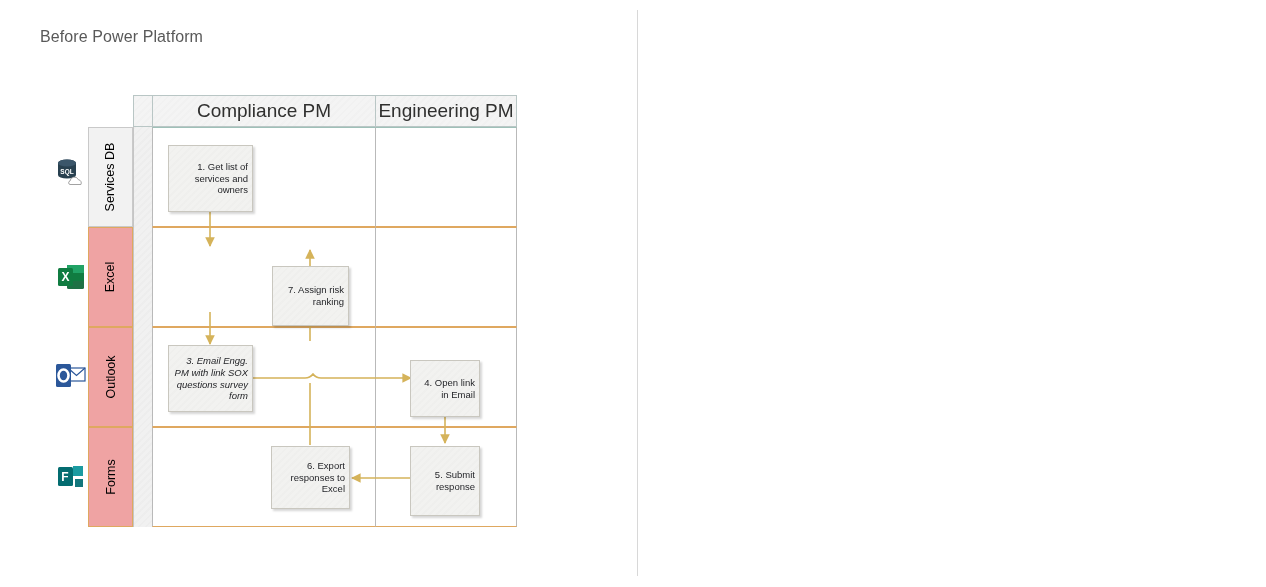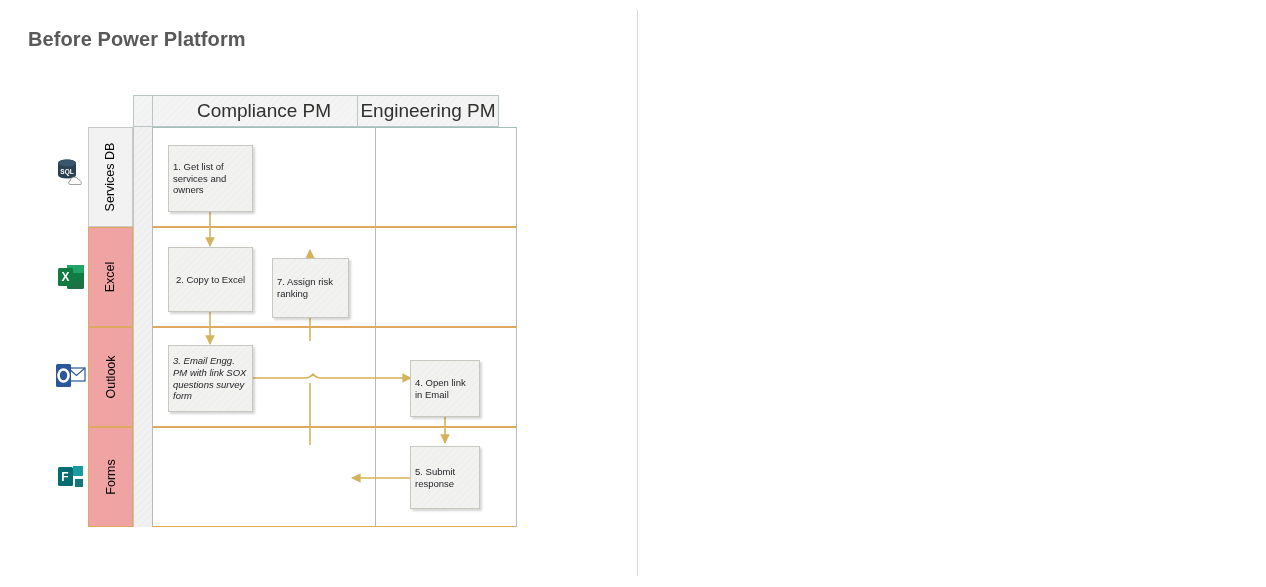--- a/index.html
+++ b/index.html
@@ -14,24 +14,25 @@
   #panel-before{left:0;width:638px;}
   #panel-after{left:640px;width:626px;}
 
   .divider{
     position:absolute;left:637px;top:10px;width:1px;height:566px;
     background:#d8d8d8;
   }
 
   .title{
     position:absolute;
-    font-size:20px;
-    font-weight:700;
+    font-size:16px;
+    font-weight:400;
     letter-spacing:.1px;
     white-space:nowrap;
+    margin-left:12px;
   }
   #title-before{left:28px;top:28px;color:#595959;}
 
   
   .hdr{
     position:absolute;
     background:#f4f4f4;
     border:1px solid #b9c6c5;
     box-sizing:border-box;
     display:flex;align-items:center;justify-content:center;
@@ -72,21 +73,21 @@
   }
 
   
   .node{
     position:absolute;
     box-sizing:border-box;
     background:#f2f2f0;
     border:1px solid #c9c7bf;
     box-shadow:1.5px 1.5px 2px rgba(0,0,0,0.16);
     display:flex;align-items:center;justify-content:center;
-    text-align:left;
+    text-align:right;
     color:#25262a;
     padding:2px 4px;
     background-image:repeating-linear-gradient(135deg,rgba(0,0,0,0.012) 0 2px,rgba(0,0,0,0) 2px 5px);
   }
   .node.small{font-size:9.5px;line-height:1.25;}
 
   svg.wires{position:absolute;left:0;top:0;overflow:visible;pointer-events:none;}
 
   
   .icn{position:absolute;}
@@ -95,21 +96,21 @@
 <body>
 
 <div class="panel" id="panel-before">
 
   <div class="title" id="title-before">Before Power Platform</div>
 
   <div class="hdr narrow" style="left:133px;top:95px;width:20px;height:32px;"></div>
   <div class="hdr" style="left:152px;top:95px;width:224px;height:32px;">
     <span>Compliance PM</span>
   </div>
-  <div class="hdr" style="left:357px;top:95px;width:142px;height:32px;">
+  <div class="hdr" style="left:375px;top:95px;width:142px;height:32px;">
     <span>Engineering PM</span>
   </div>
 
   <div class="lane" style="left:88px;top:127px;width:45px;height:100px;background:#f2f2f2;border:1px solid #c9c9c9;">
     <span>Services DB</span>
   </div>
   <div class="lane" style="left:88px;top:227px;width:45px;height:100px;background:#efa3a3;border:1px solid #dfa860;">
     <span>Excel</span>
   </div>
   <div class="lane" style="left:88px;top:327px;width:45px;height:100px;background:#efa3a3;border:1px solid #dfa860;">
@@ -143,33 +144,33 @@
       <path d="M252,378 L305,378 Q310,378 313,374 Q316,378 321,378 L411,378" marker-end="url(#ah-b)"></path>
       <path d="M310,445 L310,383"></path>
       <path d="M445,409 L445,443" marker-end="url(#ah-b)"></path>
       <path d="M410,478 L352,478" marker-end="url(#ah-b)"></path>
     </g>
   </svg>
 
   <div class="node small" style="left:168px;top:145px;width:85px;height:67px;">
     <span>1. Get list of services and owners</span>
   </div>
-  <div class="node small" style="left:168px;top:247px;width:85px;height:65px;">
-    <span>2. Copy to Excel</span>
-  </div>
-  <div class="node small" style="left:272px;top:258px;width:77px;height:60px;">
+  <div class="node small" style="left:272px;top:266px;width:77px;height:60px;">
     <span>7. Assign risk ranking</span>
   </div>
   <div class="node small" style="left:168px;top:345px;width:85px;height:67px;font-style:italic;">
     <span>3. Email Engg. PM with link SOX questions survey form</span>
   </div>
   <div class="node small" style="left:410px;top:350px;width:70px;height:57px;margin-top:10px;">
     <span>4. Open link in Email</span>
   </div>
-  <div class="node small" style="left:410px;top:446px;width:70px;height:63px;">
+  <div class="node small" style="left:271px;top:446px;width:79px;height:63px;">
+    <span>6. Export responses to Excel</span>
+  </div>
+  <div class="node small" style="left:410px;top:446px;width:70px;height:70px;">
     <span>5. Submit response</span>
   </div>
 
   <div class="icn" style="left:54px;top:157px;width:34px;height:30px;">
     <svg width="34" height="30" viewBox="0 0 34 30">
       <ellipse cx="13" cy="6" rx="9" ry="3.6" fill="#2b4352"></ellipse>
       <path d="M4,6 L4,18 A9,3.6 0 0 0 22,18 L22,6 Z" fill="#28404f"></path>
       <ellipse cx="13" cy="6" rx="9" ry="3.6" fill="#3b566a"></ellipse>
       <text x="13" y="17" font-family="Liberation Sans, sans-serif" font-size="6.5" font-weight="bold" fill="#ffffff" text-anchor="middle">SQL</text>
       <path d="M16,24 a4.4,4.4 0 0 1 8.4,-1.3 a3.3,3.3 0 0 1 2.5,4.8 L16,27.5 a1.8,1.8 0 0 1 0,-3.5 z" fill="#ffffff" stroke="#8a8a8a" stroke-width="0.8"></path>

